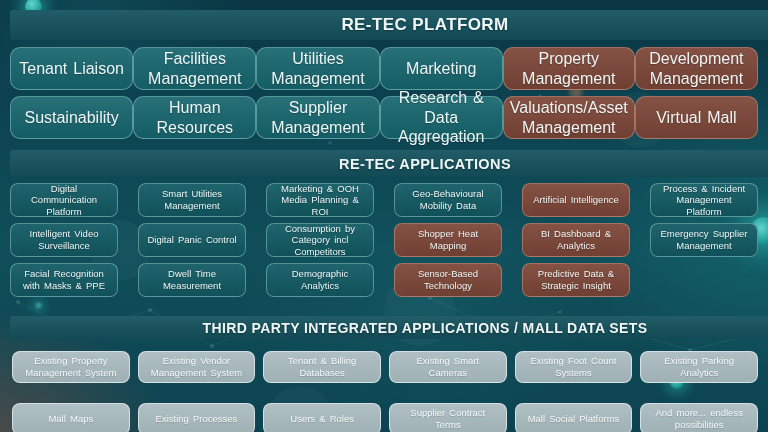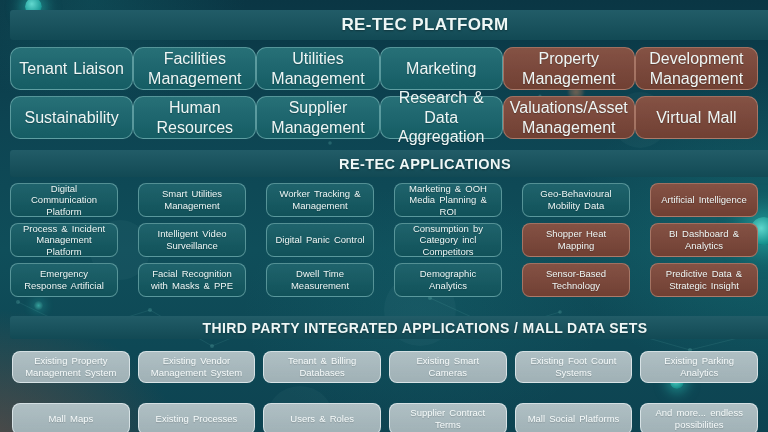--- a/index.html
+++ b/index.html
@@ -154,23 +154,20 @@
     <span>RE-TEC APPLICATIONS</span>
   </div>
   <div class="grid" id="grid1">
       <div class="box teal">
         <span>Digital Communication Platform</span>
       </div>
       <div class="box teal">
         <span>Smart Utilities Management</span>
       </div>
       <div class="box teal">
-        <span>Worker Tracking &amp; Management</span>
-      </div>
-      <div class="box teal">
         <span>Marketing &amp; OOH Media Planning &amp; ROI</span>
       </div>
       <div class="box teal">
         <span>Geo-Behavioural Mobility Data</span>
       </div>
       <div class="box red">
         <span>Artificial Intelligence</span>
       </div>
       <div class="box teal">
         <span>Process &amp; Incident Management Platform</span>
@@ -184,21 +181,21 @@
       <div class="box teal">
         <span>Consumption by Category incl Competitors</span>
       </div>
       <div class="box red">
         <span>Shopper Heat Mapping</span>
       </div>
       <div class="box red">
         <span>BI Dashboard &amp; Analytics</span>
       </div>
       <div class="box teal">
-        <span>Emergency Response Artificial</span>
+        <span>Emergency Supplier Management</span>
       </div>
       <div class="box teal">
         <span>Facial Recognition with Masks &amp; PPE</span>
       </div>
       <div class="box teal">
         <span>Dwell Time Measurement</span>
       </div>
       <div class="box teal">
         <span>Demographic Analytics</span>
       </div>

